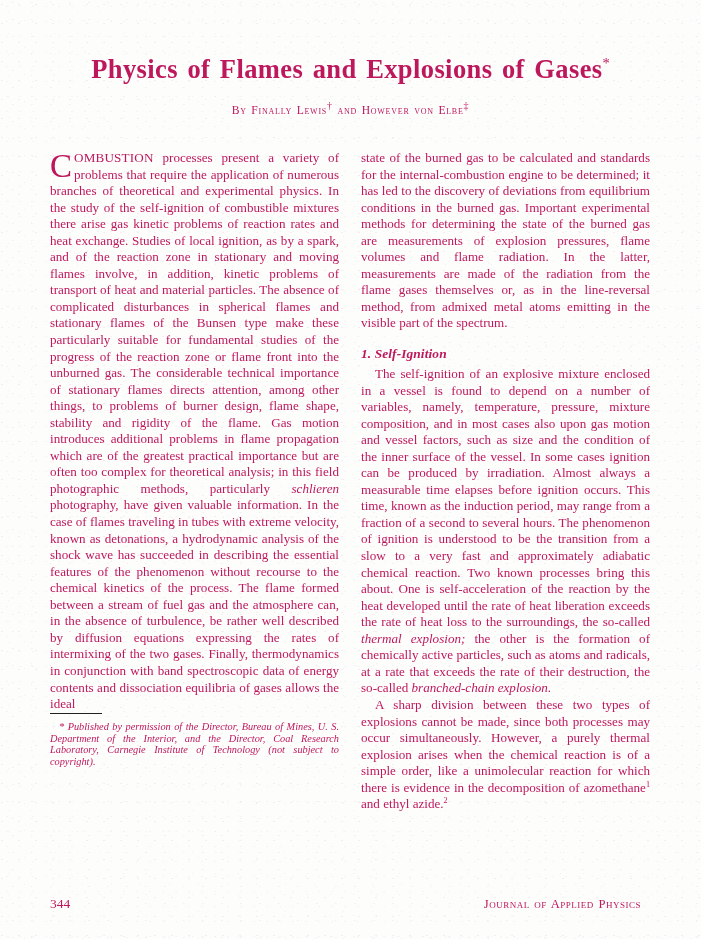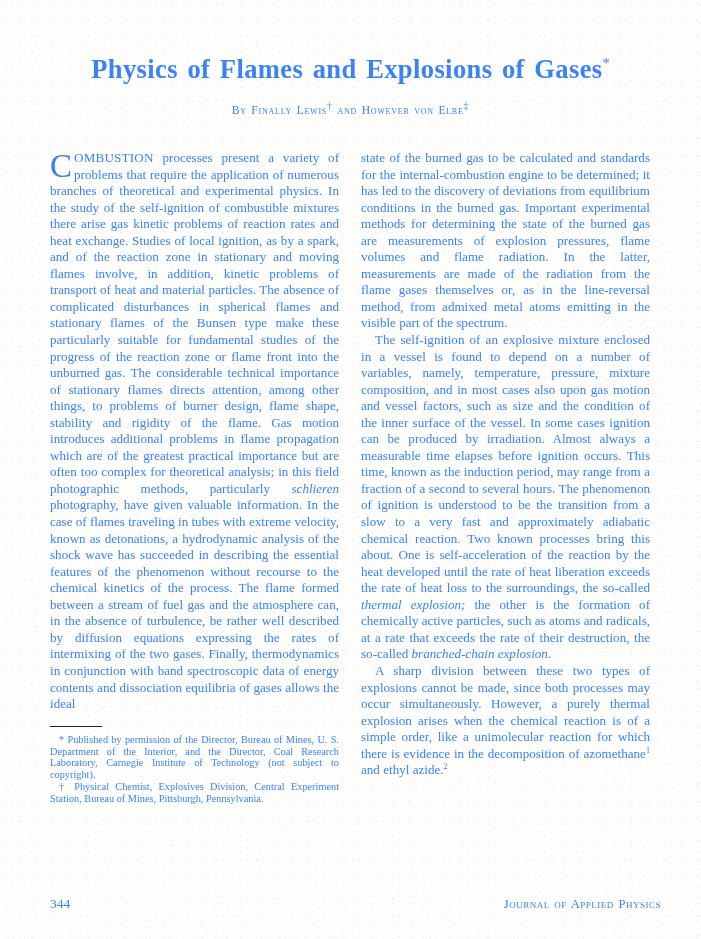--- a/index.html
+++ b/index.html
@@ -8,21 +8,21 @@
     padding: 0;
     background: #ffffff;
   }
   .page {
     position: relative;
     width: 701px;
     height: 939px;
     background: #fdfdfc;
     overflow: hidden;
     font-family: "Liberation Serif", "DejaVu Serif", serif;
-    color: #3b82f6;
+    color: #be185d;
   }
   
   .grain {
     position: absolute;
     inset: 0;
     pointer-events: none;
     opacity: .5;
     background-image:
       radial-gradient(circle at 12% 22%, rgba(236,176,212,.55) 0 .6px, transparent .7px),
       radial-gradient(circle at 37% 61%, rgba(176,224,196,.5) 0 .6px, transparent .7px),
@@ -118,42 +118,42 @@
     margin: 13px 0 4px 0;
     font-size: 13.4px;
     font-weight: bold;
     font-style: italic;
     line-height: 17px;
     letter-spacing: .1px;
   }
 
   
   .footnotes {
-    margin-top: 13px;
+    font-style: italic;
   }
   .fn-rule {
     width: 52px;
     height: 1px;
     background: #23211c;
     margin: 0 0 7px 0;
     border: 0;
   }
   p.footnote {
     margin: 0;
     font-size: 10.3px;
     line-height: 11.9px;
     text-align: justify;
     text-indent: 9px;
   }
 
   
   .footer {
     position: absolute;
     left: 50px;
-    right: 40px;
+    right: 60px;
     top: 896px;
     display: flex;
     justify-content: space-between;
     align-items: baseline;
     z-index: 2;
   }
   .folio {
     font-size: 13.5px;
   }
   .running-title {
@@ -177,27 +177,27 @@
     <p class="byline"><span>By </span><span>Finally Lewis</span><span class="fn-mark">†</span><span> and </span><span>However von Elbe</span><span class="fn-mark">‡</span></p>
 
     <div class="columns">
 
       <div class="col">
         <p class="body dropcap-para"><span class="dropcap">C</span><span class="smallcap-lead">OMBUSTION</span><span> processes present a variety of problems that require the application of numerous branches of theoretical and experimental physics. In the study of the self-ignition of combustible mixtures there arise gas kinetic problems of reaction rates and heat exchange. Studies of local ignition, as by a spark, and of the reaction zone in stationary and moving flames involve, in addition, kinetic problems of transport of heat and material particles. The absence of complicated disturbances in spherical flames and stationary flames of the Bunsen type make these particularly suitable for fundamental studies of the progress of the reaction zone or flame front into the unburned gas. The considerable technical importance of stationary flames directs attention, among other things, to problems of burner design, flame shape, stability and rigidity of the flame.  Gas motion introduces additional problems in flame propagation which are of the greatest practical importance but are often too complex for theoretical analysis; in this field photographic methods, particularly </span><i>schlieren</i><span> photography, have given valuable information. In the case of flames traveling in tubes with extreme velocity, known as detonations, a hydrodynamic analysis of the shock wave has succeeded in describing the essential features of the phenomenon without recourse to the chemical kinetics of the process. The flame formed between a stream of fuel gas and the atmosphere can, in the absence of turbulence, be rather well described by diffusion equations expressing the rates of intermixing of the two gases. Finally, thermodynamics in conjunction with band spectroscopic data of energy contents and dissociation equilibria of gases allows the ideal</span></p>
 
         <div class="footnotes">
           <hr class="fn-rule">
           <p class="footnote"><span>*</span> <span>Published by permission of the Director, Bureau of Mines, U. S. Department of the Interior, and the Director, Coal Research Laboratory, Carnegie Institute of Technology (not subject to copyright).</span></p>
-          <p class="footnote"><span>†</span> <span>Physical Chemist, Explosives Division, Central Experiment Station, Bureau of Mines, Pittsburgh, Pennsylvania.</span></p>
         </div>
       </div>
 
       <div class="col">
         <p class="body">state of the burned gas to be calculated and standards for the internal-combustion engine to be determined; it has led to the discovery of deviations from equilibrium conditions in the burned gas. Important experimental methods for determining the state of the burned gas are measurements of explosion pressures, flame volumes and flame radiation. In the latter, measurements are made of the radiation from the flame gases themselves or, as in the line-reversal method, from admixed metal atoms emitting in the visible part of the spectrum.</p>
 
+        <h2 class="section">1. Self-Ignition</h2>
 
         <p class="body indent"><span>The self-ignition of an explosive mixture enclosed in a vessel is found to depend on a number of variables, namely, temperature, pressure, mixture composition, and in most cases also upon gas motion and vessel factors, such as size and the condition of the inner surface of the vessel. In some cases ignition can be produced by irradiation. Almost always a measurable time elapses before ignition occurs. This time, known as the induction period, may range from a fraction of a second to several hours. The phenomenon of ignition is understood to be the transition from a slow to a very fast and approximately adiabatic chemical reaction. Two known processes bring this about. One is self-acceleration of the reaction by the heat developed until the rate of heat liberation exceeds the rate of heat loss to the surroundings, the so-called </span><i>thermal explosion;</i><span> the other is the formation of chemically active particles, such as atoms and radicals, at a rate that exceeds the rate of their destruction, the so-called </span><i>branched-chain explosion.</i></p>
 
         <p class="body indent"><span>A sharp division between these two types of explosions cannot be made, since both processes may occur simultaneously. However, a purely thermal explosion arises when the chemical reaction is of a simple order, like a unimolecular reaction for which there is evidence in the decomposition of azomethane</span><sup>1</sup><span> and ethyl azide.</span><sup>2</sup></p>
       </div>
 
     </div>
   </div>
 
   <div class="footer">

